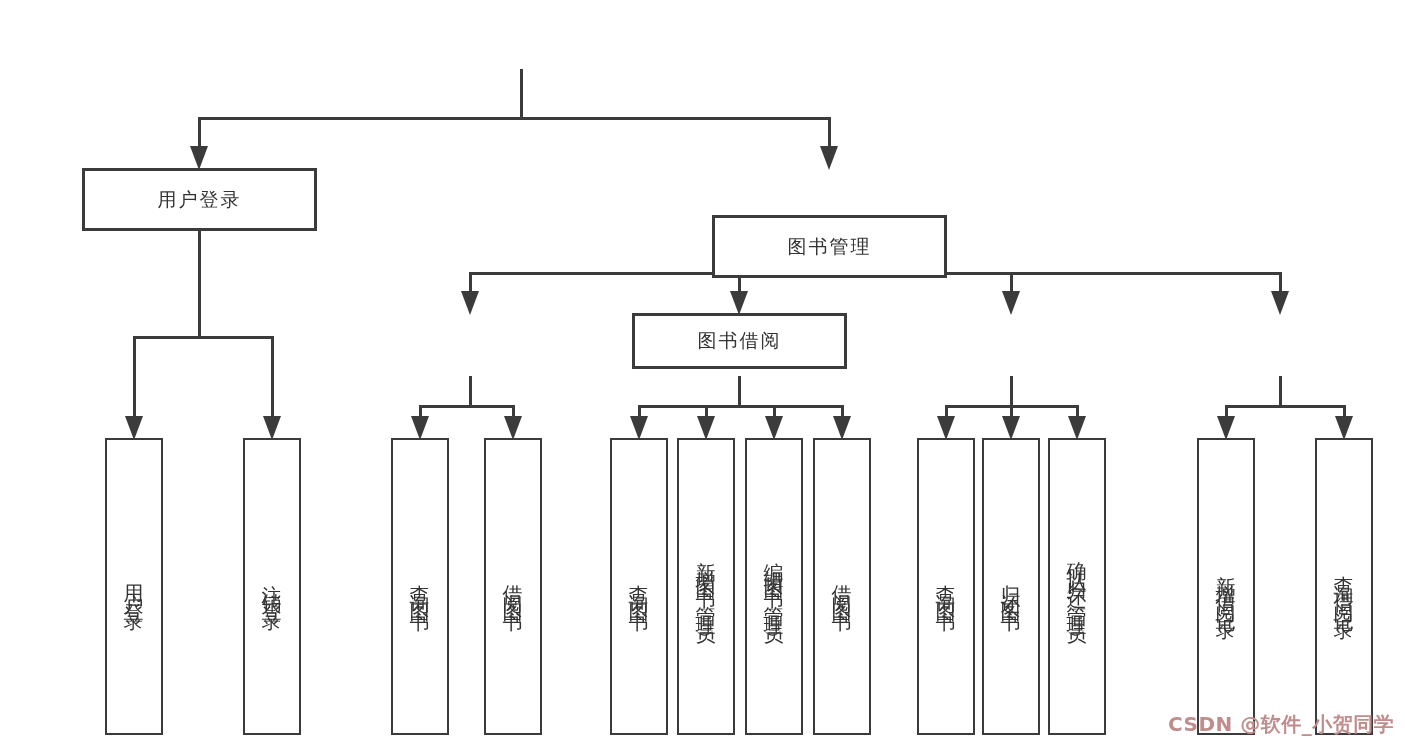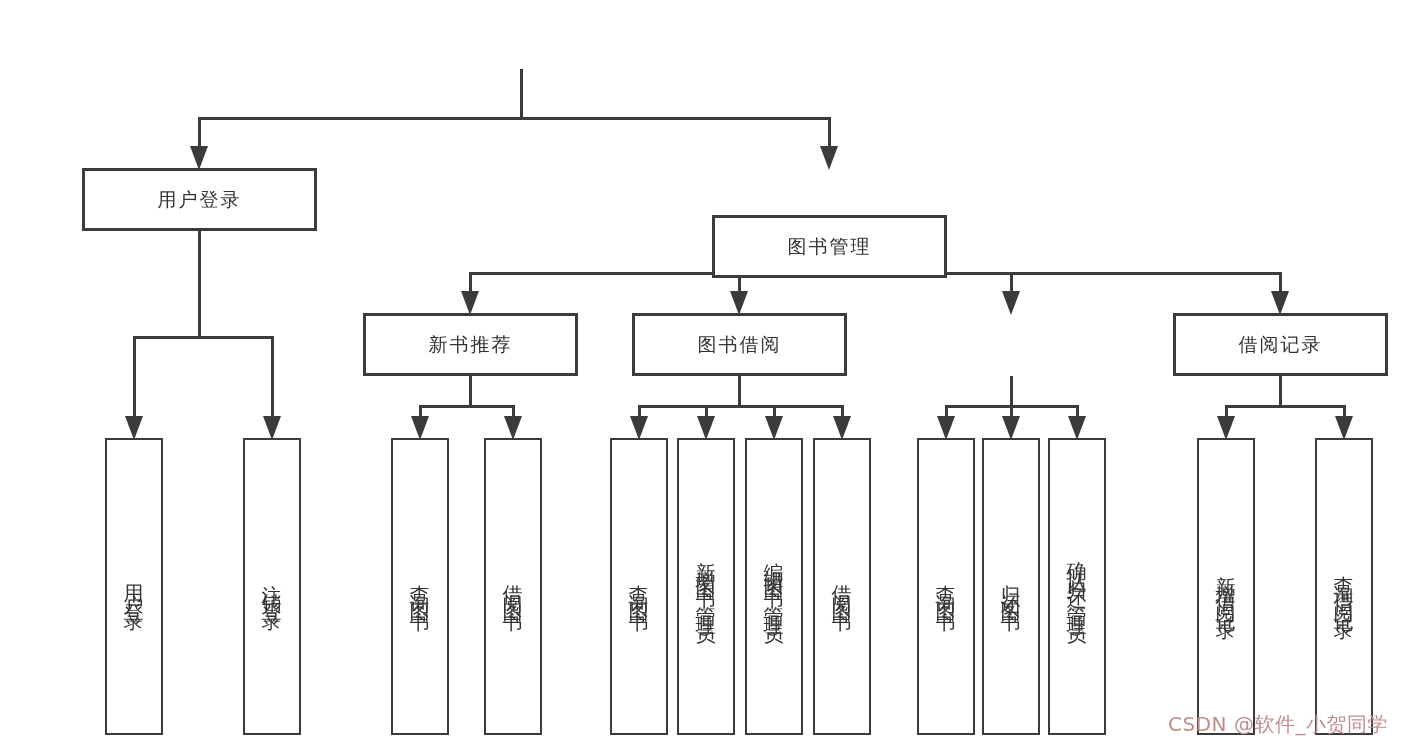--- a/index.html
+++ b/index.html
@@ -42,20 +42,21 @@
     border-top:24px solid #3b3b3b;
   }
   #watermark{
     position:absolute;
     left:1168px;top:711px;
     font-size:20px;
     letter-spacing:0.5px;
     color:#c08d8d;
     z-index:3;
     white-space:nowrap;
+    font-weight:bold;
   }
 </style>
 </head>
 <body>
 
 <div id="stage">
     <div class="arrow" style="left: 1335px; top: 416px;"></div>
     <div class="vline" style="left: 1342.5px; top: 406px; height: 12px;"></div>
     <div class="arrow" style="left: 1217px; top: 416px;"></div>
     <div class="vline" style="left: 1224.5px; top: 406px; height: 12px;"></div>
@@ -109,28 +110,22 @@
     <div class="vline" style="left: 519.5px; top: 69px; height: 49px;"></div>
 
 
   <div class="box" style="left:82px;top:168px;width:235px;height:63px;">
     <span>用户登录</span>
   </div>
   <div class="box" style="left:712px;top:168px;width:235px;height:63px;margin-top:47px;">
     <span>图书管理</span>
   </div>
 
-  <div class="box" style="left:363px;top:313px;width:215px;height:63px;">
-    <span>新书推荐</span>
-  </div>
-  <div class="box" style="left:632px;top:313px;width:215px;height:63px;">
+  <div class="box" style="left:632px;top:313px;width:215px;height:56px;">
     <span>图书借阅</span>
-  </div>
-  <div class="box" style="left:1173px;top:313px;width:215px;height:63px;">
-    <span>借阅记录</span>
   </div>
 
   <div class="box leaf" style="left:105px;top:438px;width:58px;height:297px;">
     <span class="vtext">用户登录</span>
   </div>
   <div class="box leaf" style="left:243px;top:438px;width:58px;height:297px;">
     <span class="vtext">注销登录</span>
   </div>
 
   <div class="box leaf" style="left:391px;top:438px;width:58px;height:297px;">

